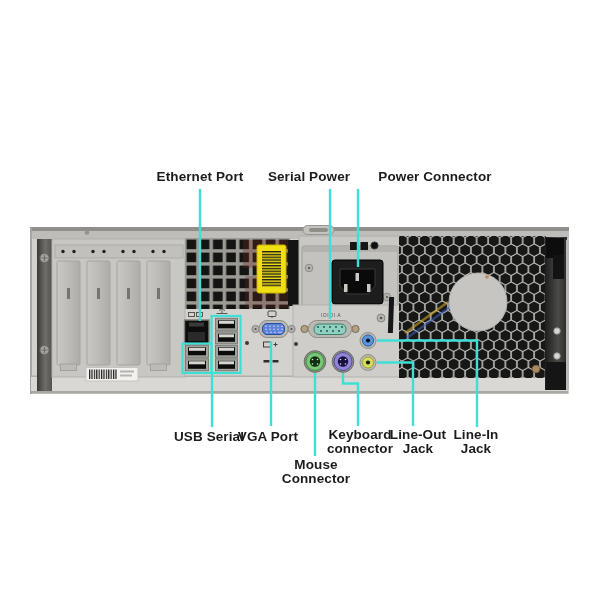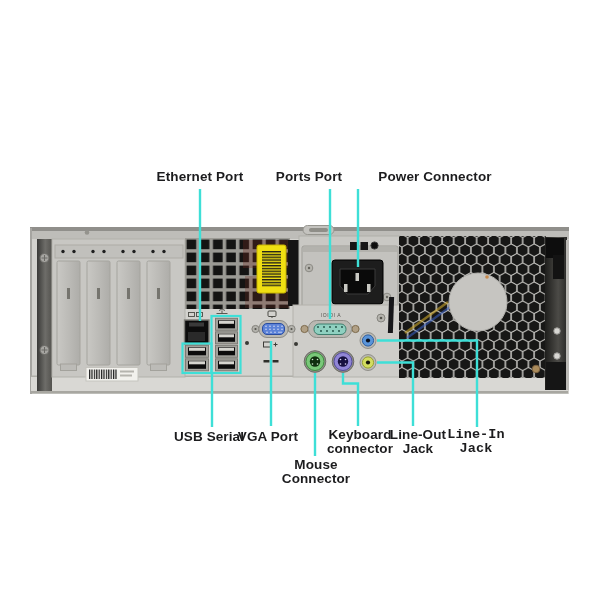--- a/index.html
+++ b/index.html
@@ -330,21 +330,21 @@
     <path class="callout" d="M212,373.5 V427"></path>
     <path class="callout" d="M271,341 V426"></path>
     <path class="callout" d="M315,373 V456"></path>
     <path class="callout" d="M343,373 V383.5 H358 V426"></path>
     <path class="callout" d="M377,362.5 H413 V426"></path>
     <path class="callout" d="M377,340.5 H477 V427"></path>
   </svg>
 
   <div class="port-label" style="left:200px;top:170px;">Ethernet Port</div>
 
-  <div class="port-label" style="left:309px;top:170px;">Ports Port</div>
+  <div class="port-label" style="left:309px;top:170px;">Serial Power</div>
 
   <div class="port-label" style="left:391px;top:170px;margin-left:44px;">Power Connector</div>
 
   <div class="port-label" style="left:209px;top:430px;">USB Serial</div>
 
   <div class="port-label" style="left:268px;top:430px;">VGA Port</div>
 
   <div class="port-label" style="left:316px;top:458px;">
     <div>Mouse</div>
     <div>Connector</div>
@@ -353,18 +353,18 @@
   <div class="port-label" style="left:360px;top:428px;">
     <div>Keyboard</div>
     <div>connector</div>
   </div>
 
   <div class="port-label" style="left:418px;top:428px;">
     <div>Line-Out</div>
     <div>Jack</div>
   </div>
 
-  <div class="port-label" style="left:476px;top:428px;font-family:Liberation Mono, monospace;">
+  <div class="port-label" style="left:476px;top:428px;">
     <div>Line-In</div>
     <div>Jack</div>
   </div>
 
 </div>
 
 </body></html>

